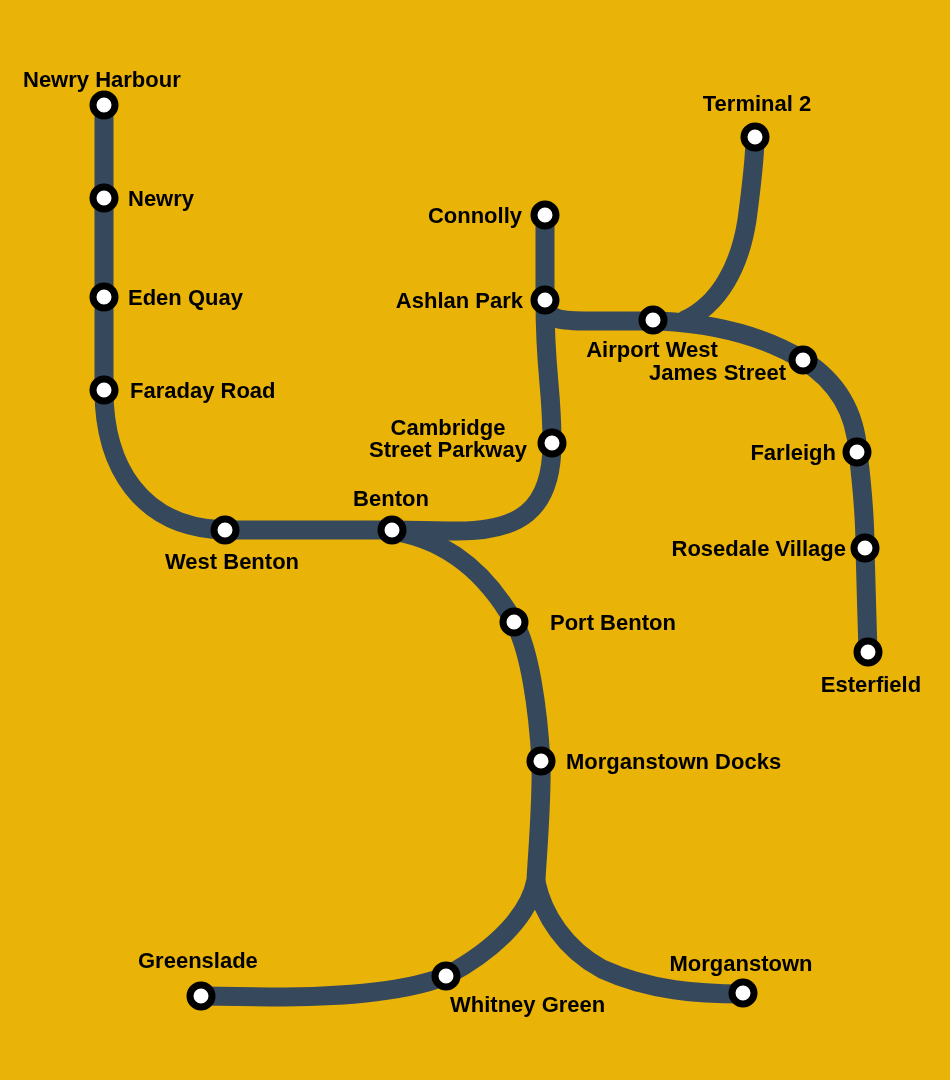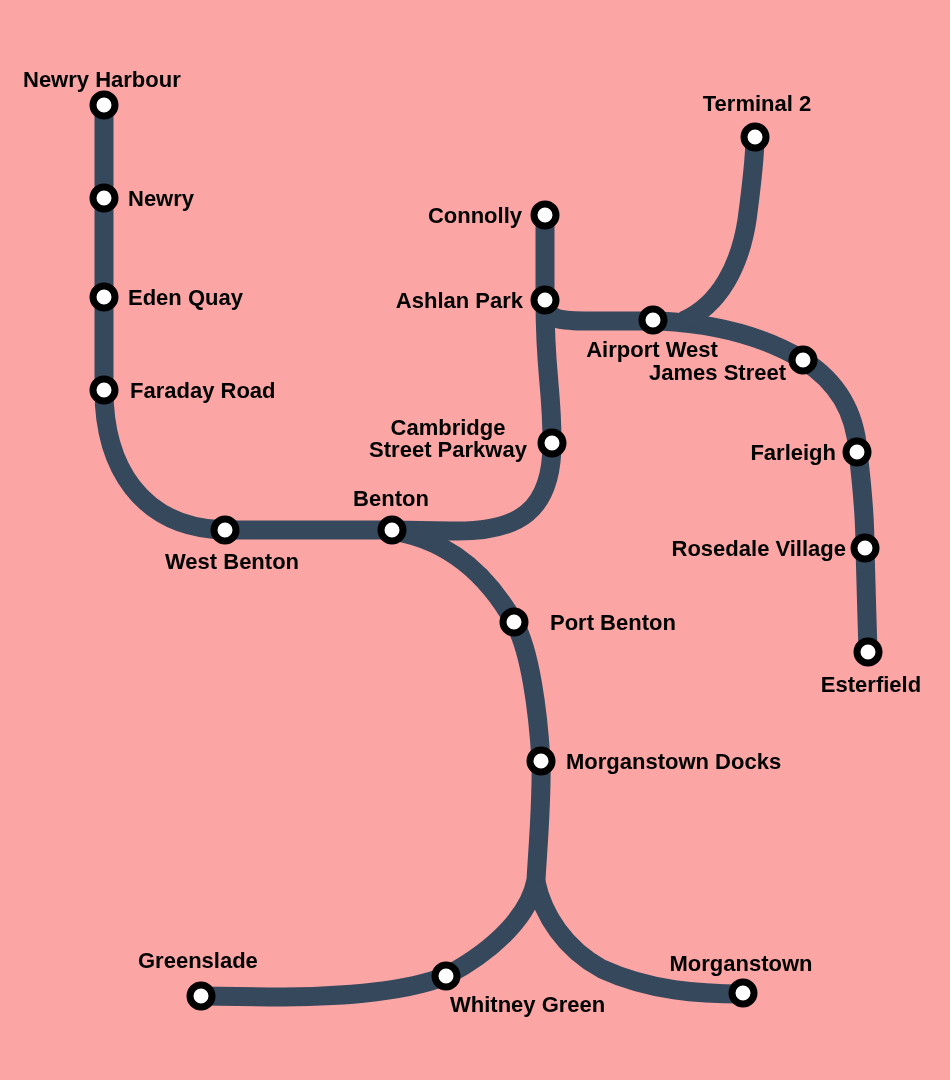--- a/index.html
+++ b/index.html
@@ -4,21 +4,21 @@
 <style>
   html, body {
     margin: 0;
     padding: 0;
     background: #ffffff;
   }
   #stage {
     position: relative;
     width: 950px;
     height: 1080px;
-    background: #fca5a5;
+    background: #eab308;
     overflow: hidden;
   }
   svg text {
     font-family: "Liberation Sans", "DejaVu Sans", sans-serif;
     font-weight: bold;
     fill: #000000;
   }
 </style>
 </head>
 <body>

